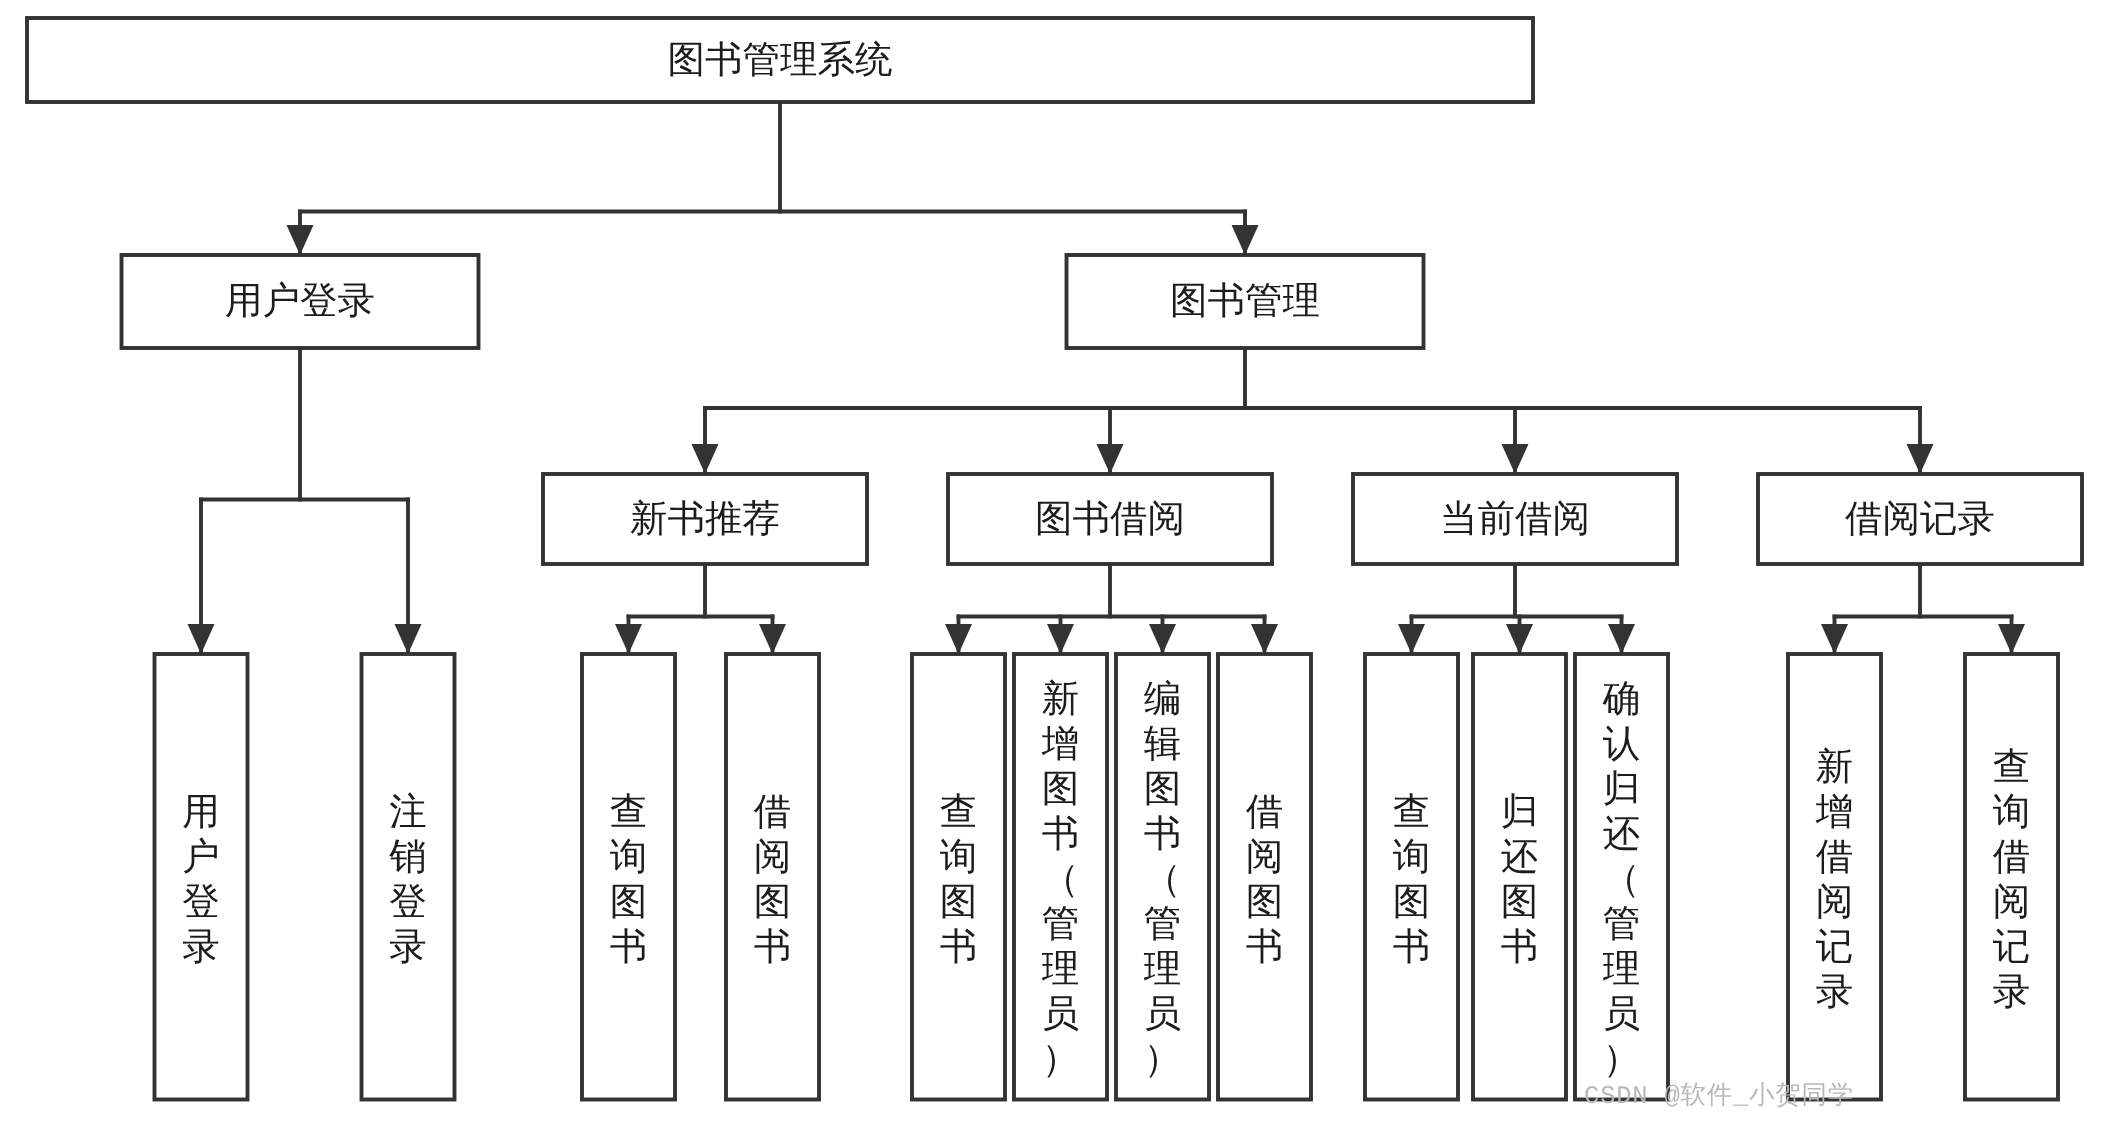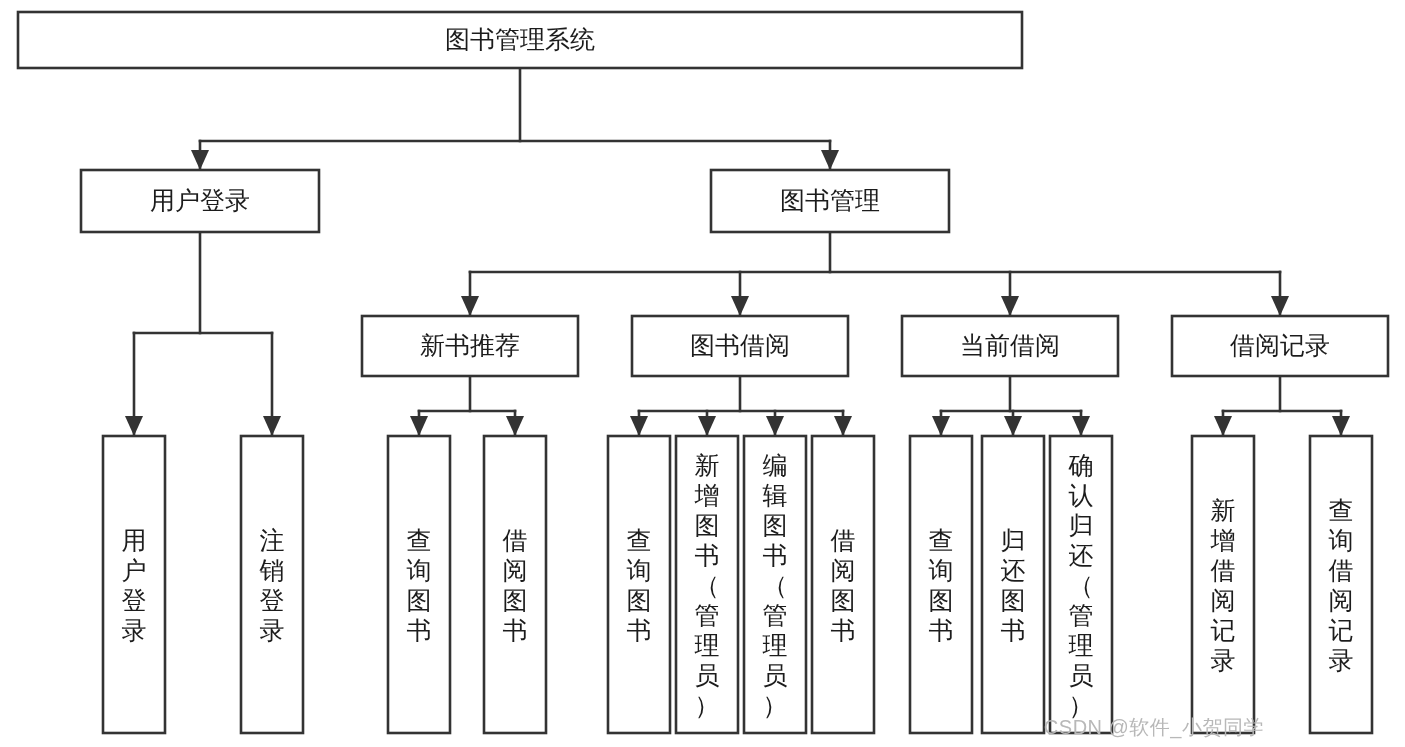--- a/index.html
+++ b/index.html
@@ -11,21 +11,20 @@
     width: 1405px;
     height: 747px;
     font-family: "DejaVu Sans", "Liberation Sans", sans-serif;
     overflow: hidden;
     position: relative;
   }
   #diagram-root {
     position: relative;
     width: 1244px;
     height: 747px;
-    padding-left: 28px;
   }
   svg#tree-svg {
     position: absolute;
     left: 0;
     top: 0;
     width: 1405px;
     height: 747px;
   }
   .node-box {
     fill: #ffffff;
@@ -52,22 +51,22 @@
   .node-label-v {
     fill: #1c1c1c;
     font-family: "DejaVu Sans", "Liberation Sans", sans-serif;
     font-size: 25px;
     text-anchor: middle;
   }
   .watermark {
     position: absolute;
     right: 8px;
     bottom: 6px;
-    font-family: Liberation Sans, sans-serif;
-    font-size: 20px;
+    font-family: Liberation Mono, monospace;
+    font-size: 17px;
     color: #b8b8b8;
     letter-spacing: 0.5px;
     white-space: nowrap;
     user-select: none;
   }
 </style>
 </head>
 <body>
 
 <div id="diagram-root">

